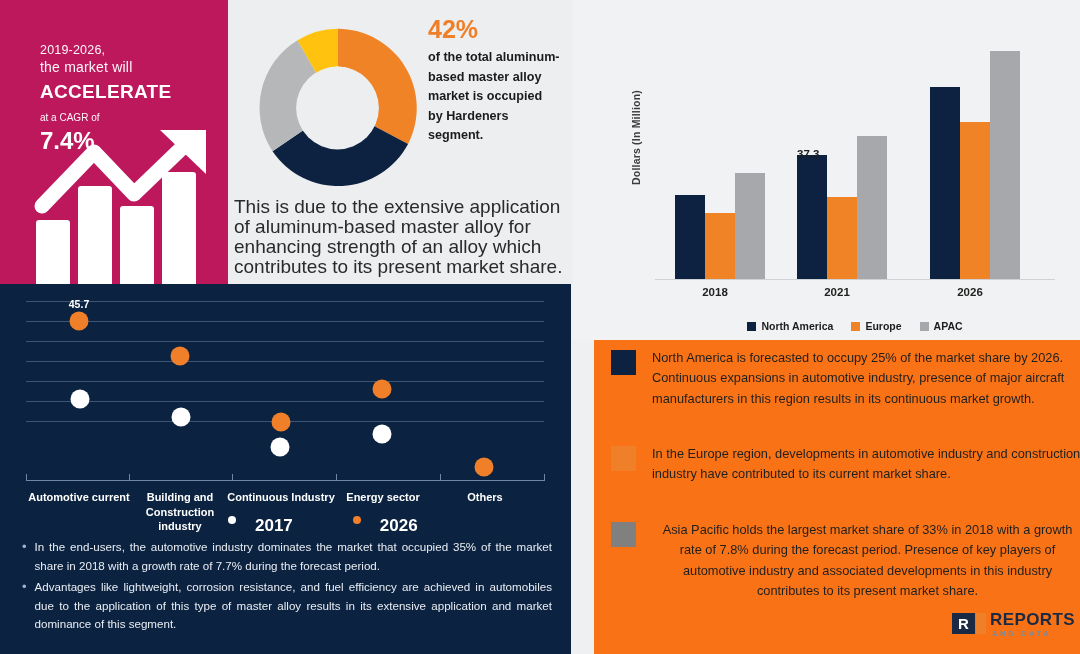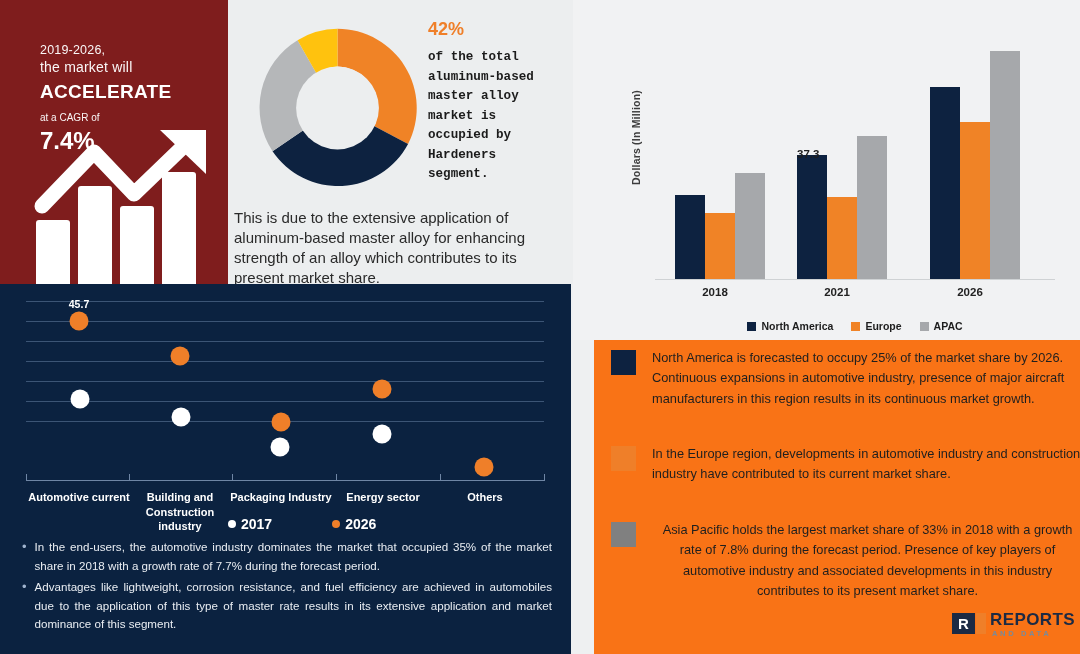--- a/index.html
+++ b/index.html
@@ -8,43 +8,43 @@
     font-family: "Liberation Sans", sans-serif;
     background: #eef0f1;
     overflow: hidden;
     position: relative;
   }
   .canvas { position: relative; width: 1080px; height: 654px; }
 
   
   .panel-accelerate {
     position: absolute; left: 0; top: 0; width: 228px; height: 284px;
-    background: #7f1d1d;
+    background: #be185d;
     overflow: hidden;
   }
   .acc-text { position: absolute; left: 40px; top: 42px; width: 180px; color: #ffffff; }
   .acc-l1 { font-size: 12.5px; letter-spacing: .2px; opacity: .96; line-height: 17px; }
   .acc-l2 { font-size: 14px; letter-spacing: .2px; opacity: .96; line-height: 17px; }
   .acc-big { font-size: 19px; font-weight: bold; letter-spacing: .3px; line-height: 30px; margin-top: 1px; }
   .acc-l3 { font-size: 10px; opacity: .96; line-height: 18px; margin-top: 2px; }
   .acc-cagr { font-size: 24px; font-weight: bold; line-height: 28px; }
   .acc-graphic { position: absolute; left: 30px; bottom: -4px; width: 186px; height: 160px; }
 
   
   .panel-donut {
     position: absolute; left: 228px; top: 0; width: 345px; height: 284px;
     background: #eceeef;
   }
   .donut-wrap { position: absolute; left: 12px; top: 18px; width: 195px; height: 180px; }
   .donut-stat { position: absolute; left: 200px; top: 12px; width: 132px; }
-  .pct-42 { color: #ef7f29; font-size: 18px; font-weight: bold; line-height: 34px; }
-  .pct-desc { color: #1b1b1b; font-size: 12.6px; font-weight: bold; line-height: 19.5px; margin-top: 2px; font-family: Liberation Mono, monospace; }
+  .pct-42 { color: #ef7f29; font-size: 25px; font-weight: bold; line-height: 34px; }
+  .pct-desc { color: #1b1b1b; font-size: 12.6px; font-weight: bold; line-height: 19.5px; margin-top: 2px; }
   .donut-note {
-    position: absolute; left: 6px; top: 208px; width: 330px;
-    color: #2a2a2a; font-size: 15px; line-height: 20px;
+    position: absolute; left: 6px; top: 197px; width: 330px;
+    color: #2a2a2a; font-size: 19px; line-height: 20px;
   }
 
   
   .panel-bars {
     position: absolute; left: 573px; top: 0; width: 507px; height: 340px;
     background: #f1f2f3;
   }
   .bars-ylabel {
     position: absolute; left: 630px; top: 90px;
     transform-origin: left top; transform: rotate(-90deg) translate(-100%, 0);
@@ -94,21 +94,21 @@
     position: absolute; color: #ffffff; font-size: 10.5px; font-weight: bold;
     transform: translate(-50%, -100%); white-space: nowrap;
   }
   .cat-label {
     position: absolute; color: #ffffff; font-size: 11px; font-weight: bold;
     text-align: center; line-height: 14.5px; width: 104px; transform: translateX(-50%);
   }
   .dots-legend {
     position: absolute; left: 228px; top: 516px; display: flex; gap: 60px; align-items: center;
   }
-  .dlg { display: flex; align-items: center; gap: 5px; color: #ffffff; font-size: 14px; font-weight: bold; }
+  .dlg { display: flex; gap: 19px; color: #ffffff; font-size: 17px; font-weight: bold; }
   .dlg i { width: 8px; height: 8px; border-radius: 50%; display: inline-block; }
   .bullets { position: absolute; left: 22px; top: 538px; width: 530px; }
   .bullet { display: flex; gap: 8px; color: #e9edf2; font-size: 11.6px; line-height: 18.5px; margin-bottom: 3px; }
   .bullet .dotmark { color: #9fb3cd; font-size: 13px; line-height: 18px; }
   .bullet p { text-align: justify; }
 
   
   .panel-notes {
     position: absolute; left: 594px; top: 340px; width: 507px; height: 314px;
     background: #f97316;
@@ -247,21 +247,21 @@
       <div class="dot y2017" style="left:280px; top:163px;"></div>
 
       <div class="dot y2026" style="left:382px; top:105px;"></div>
       <div class="dot y2017" style="left:382px; top:150px;"></div>
 
       <div class="dot y2026" style="left:484px; top:183px;"></div>
     </div>
 
     <div class="cat-label" style="left:79px; top:206px;">Automotive current</div>
     <div class="cat-label" style="left:180px; top:206px;">Building and Construction industry</div>
-    <div class="cat-label" style="left:281px; top:206px; width:115px;">Packaging Industry</div>
+    <div class="cat-label" style="left:281px; top:206px; width:115px;">Continuous Industry</div>
     <div class="cat-label" style="left:383px; top:206px;">Energy sector</div>
     <div class="cat-label" style="left:485px; top:206px;">Others</div>
 
     <div class="dots-legend" style="top:232px; left:228px;">
       <span class="dlg">
         <i style="background:#ffffff"></i>
         <span>2017</span>
       </span>
       <span class="dlg">
         <i style="background:#ef7f29"></i>
@@ -269,21 +269,21 @@
       </span>
     </div>
 
     <div class="bullets" style="top:254px;">
       <div class="bullet">
         <span class="dotmark">•</span>
         <p>In the end-users, the automotive industry dominates the market that occupied 35% of the market share in 2018 with a growth rate of 7.7% during the forecast period.</p>
       </div>
       <div class="bullet">
         <span class="dotmark">•</span>
-        <p>Advantages like lightweight, corrosion resistance, and fuel efficiency are achieved in automobiles due to the application of this type of master rate results in its extensive application and market dominance of this segment.</p>
+        <p>Advantages like lightweight, corrosion resistance, and fuel efficiency are achieved in automobiles due to the application of this type of master alloy results in its extensive application and market dominance of this segment.</p>
       </div>
     </div>
   </div>
 
   <div class="panel-notes">
     <div class="note" style="left:17px; top:8px;">
       <div class="swatch na"></div>
       <p>North America is forecasted to occupy 25% of the market share by 2026. Continuous expansions in automotive industry, presence of major aircraft manufacturers in this region results in its continuous market growth.</p>
     </div>
     <div class="note" style="left:17px; top:104px;">

